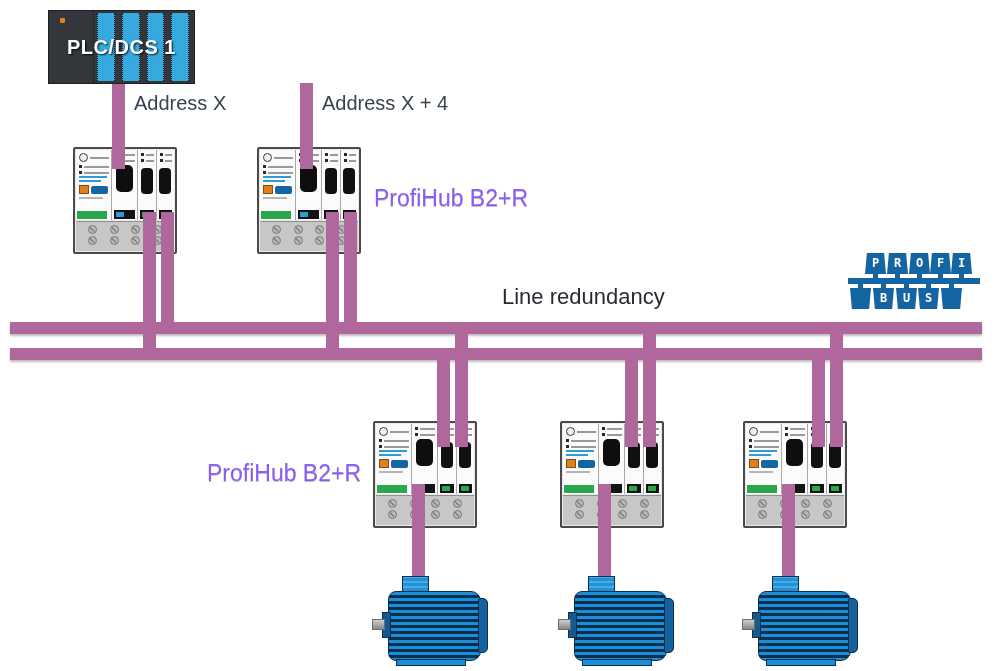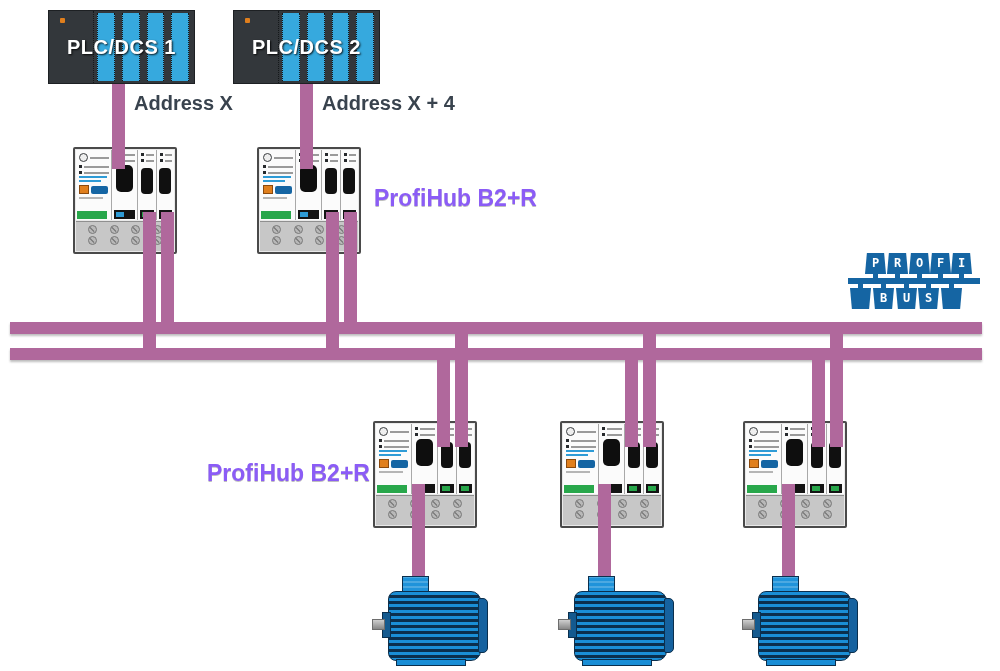--- a/index.html
+++ b/index.html
@@ -1,20 +1,20 @@
 <!DOCTYPE html>
 <html><head>
 <meta charset="utf-8">
 <style>
   html,body{margin:0;padding:0;background:#fff;}
   #canvas{position:relative;width:1000px;height:671px;background:#fff;overflow:hidden;
           font-family:"Liberation Sans", sans-serif;}
 
   
-  .lbl{position:absolute;font-weight:bold;white-space:nowrap;}
+  .lbl{position:absolute;font-weight:normal;white-space:nowrap;}
   .lbl-addr{font-size:20px;color:#39434e;}
   .lbl-hub{font-size:23px;color:#8b5cf6;text-shadow:0 1px 0 rgba(0,0,0,.25);}
   .lbl-line{font-size:22px;color:#262b33;}
 
   
   .plc{position:absolute;width:147px;height:74px;background:#33373b;border:1px solid #1d2023;
        box-sizing:border-box;display:flex;z-index:4;}
   .plc-left{width:44px;position:relative;border-right:1px dotted #15181a;}
   .plc-led{position:absolute;left:11px;top:7px;width:5px;height:5px;background:#e07f1d;border-radius:1px;}
   .plc-mods{flex:1;display:flex;gap:7px;padding:2px 5px 2px 3px;}
@@ -101,37 +101,26 @@
       </div>
     <div class="plc-mods">
       <div class="plc-mod"></div>
       <div class="plc-mod"></div>
       <div class="plc-mod"></div>
       <div class="plc-mod"></div>
     </div>
     <div class="plc-label">PLC/DCS 1</div>
   </div>
 
-  <div class="plc" style="left:233px;top:10px">
-    <div class="plc-left">
-        <span class="plc-led"></span>
-      </div>
-    <div class="plc-mods">
-      <div class="plc-mod"></div>
-      <div class="plc-mod"></div>
-      <div class="plc-mod"></div>
-      <div class="plc-mod"></div>
-    </div>
-    <div class="plc-label">PLC/DCS 2</div>
-  </div>
 
   <div class="lbl lbl-addr" style="left:134px;top:92px">Address X</div>
   <div class="lbl lbl-addr" style="left:322px;top:92px">Address X + 4</div>
   <div class="lbl lbl-hub" style="left:374px;top:185px">ProfiHub B2+R</div>
   <div class="lbl lbl-hub" style="left:207px;top:460px">ProfiHub B2+R</div>
+  <div class="lbl lbl-line" style="left:502px;top:284px">Line redundancy</div>
 
   <div class="busline" style="top:322px"></div>
   <div class="busline" style="top:348px"></div>
 
   <div class="cable" style="left:112px;top:83px;height:86px"></div>
   <div class="cable" style="left:300px;top:83px;height:86px"></div>
   <div class="cable" style="left:143px;top:212px;height:148px"></div>
   <div class="cable" style="left:161px;top:212px;height:122px"></div>
   <div class="cable" style="left:326px;top:212px;height:148px"></div>
   <div class="cable" style="left:344px;top:212px;height:122px"></div>

